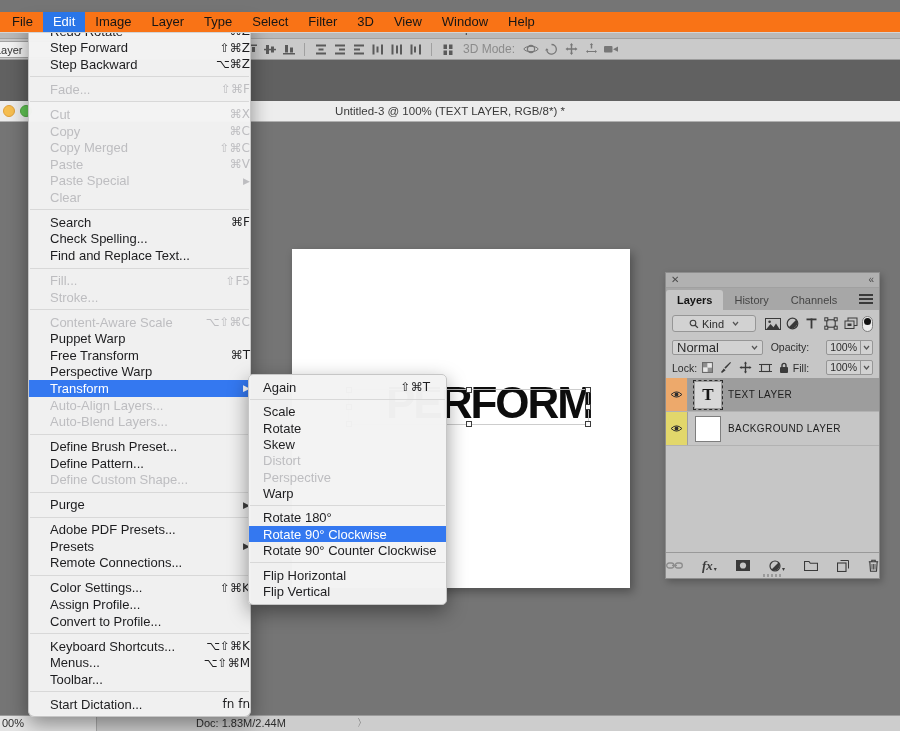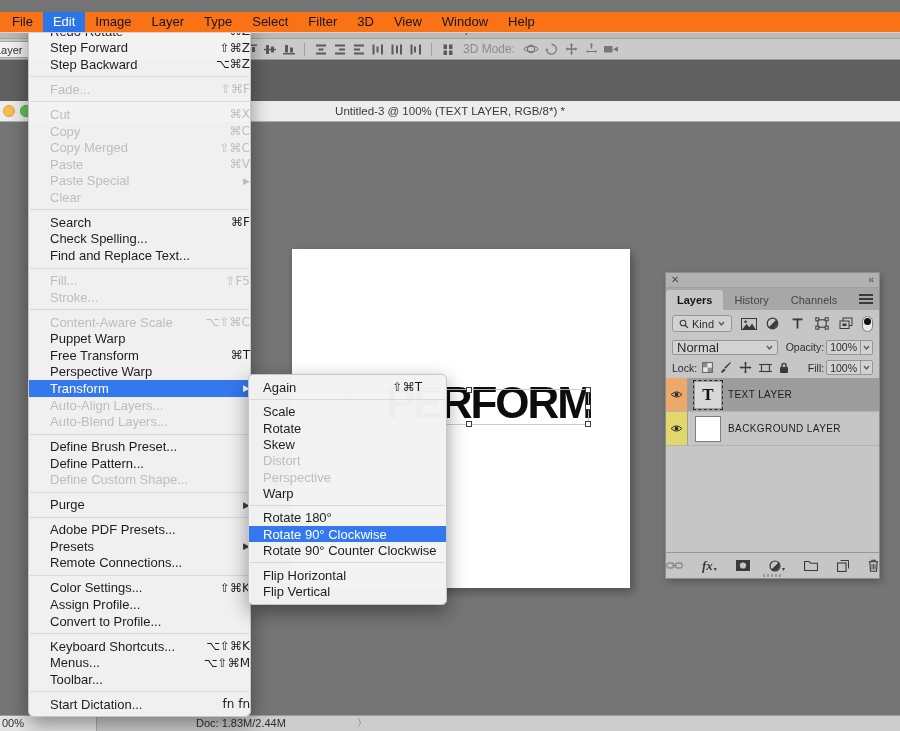--- a/index.html
+++ b/index.html
@@ -48,21 +48,21 @@
   .tbox{position:absolute;left:348px;top:389px;width:239px;height:34px;
     border:1px solid rgba(200,200,200,.9);z-index:3}
   .handle{position:absolute;width:6px;height:6px;background:#fafafa;border:1px solid #3c3c3c;box-sizing:border-box}
 
   
   .menu-panel{position:absolute;background:rgba(243,243,243,.98);border:1px solid #c6c6c6;
     box-shadow:0 7px 20px rgba(0,0,0,.4);z-index:11;padding:3px 0;box-sizing:border-box}
   .edit-menu{left:28px;top:20px;width:223px;border-top:none;border-radius:0 0 6px 6px}
   .submenu{left:248px;top:374px;width:199px;border-radius:5px;z-index:12;padding:4px 0}
   .menu-item{height:16.6px;display:flex;align-items:center;padding:0 0 0 21px;font-size:13px;color:#1d1d1f}
-  .submenu .menu-item{height:16.3px;padding:0 24px 0 14px}
+  .submenu .menu-item{height:16.3px;padding:0 16px 0 14px}
   .menu-item .lbl{flex:1;white-space:nowrap}
   .shortcut{font-family:"DejaVu Sans",sans-serif;font-size:12px;color:#1d1d1f;white-space:nowrap}
   .menu-item.disabled,.menu-item.disabled .shortcut{color:#bdbdc0}
   .menu-item.highlighted{background:#3478f0;color:#fff}
   .menu-item.highlighted .shortcut,.menu-item.highlighted .sub-arrow{color:#fff}
   .sub-arrow{font-size:9px;color:#3c3c3c;margin-left:8px}
   .menu-item.disabled .sub-arrow{color:#bdbdc0}
   .menu-sep{height:1px;background:#d8d8d8;margin:3.7px 1px}
 
   
@@ -72,35 +72,35 @@
   .lp-header{height:14px;background:#b1b1b1;border-bottom:1px solid #a0a0a0;position:relative;flex:none}
   .lp-close{position:absolute;left:5px;top:1px;font-size:10px;color:#4a4a4a;line-height:12px}
   .lp-collapse{position:absolute;right:5px;top:0;font-size:10px;color:#4a4a4a;line-height:13px}
   .lp-tabs{height:22px;background:#a7a7a7;display:flex;align-items:flex-end;flex:none;position:relative}
   .lp-tab{padding:4px 11px 4px 11px;font-size:11px;color:#454545}
   .lp-tab.active{background:#c6c6c6;color:#141414;border-radius:3px 3px 0 0;font-weight:bold}
   .lp-menu-btn{position:absolute;right:6px;top:6px;width:14px;height:10px;display:flex;flex-direction:column;justify-content:space-between}
   .lp-menu-btn i{height:1.6px;background:#3a3a3a;display:block}
   .lp-row{display:flex;align-items:center;padding:0 6px;flex:none}
   .kind-row{height:27px}
-  .kind-box{width:60px;height:17px;background:#d2d2d2;border:1px solid #969696;border-radius:3px;
-    display:flex;align-items:center;padding:0 6px;box-sizing:border-box}
+  .kind-box{width:84px;height:17px;background:#d2d2d2;border:1px solid #969696;border-radius:3px;
+    display:flex;align-items:center;padding:0 16px;box-sizing:border-box}
   .kind-box .kb-lbl{flex:1;margin-left:3px;font-size:11px}
   .filter-icons{display:flex;align-items:center;margin-left:8px;flex:1;justify-content:space-between}
   .filter-icons .fi{width:17px;height:16px;display:flex;align-items:center;justify-content:center}
   .toggle-pill{width:11px;height:16px;background:#ececec;border:1px solid #7d7d7d;border-radius:6px;
     display:flex;justify-content:center;box-sizing:border-box}
   .toggle-pill i{width:7px;height:7px;background:#111;border-radius:50%;margin-top:1px}
   .blend-row{height:20px}
   .selbox{width:108px;height:15px;background:#d2d2d2;border:1px solid #969696;border-radius:2px;
     display:flex;align-items:center;padding:0 4px;box-sizing:border-box;font-size:13px}
   .selbox .sb-lbl{flex:1}
   .fieldlbl{margin-left:8px;color:#2e2e2e}
   .valbox{height:15px;background:#d2d2d2;border:1px solid #969696;border-radius:2px;display:flex;
-    align-items:center;box-sizing:border-box;margin-left:2px}
+    box-sizing:border-box;margin-left:17px}
   .valbox .val{padding:0 3px;min-width:26px;text-align:right}
   .valbox .chev{border-left:1px solid #969696;padding:0 2px;display:flex;align-items:center;height:100%}
   .lock-row{height:21px}
   .lock-icons{display:flex;align-items:center;gap:7px;margin-left:5px}
   .lock-icons .li{display:flex;align-items:center;justify-content:center}
   .lock-row .spacer{flex:1}
   .layers-list{flex:none}
   .layer-row{height:33px;display:flex;align-items:stretch;border-bottom:1px solid #b2b2b2;background:#c6c6c6}
   .layer-row.selected{background:#9d9d9d}
   .eye-col{width:21px;border-right:1px solid #9f9f9f;display:flex;align-items:center;justify-content:center;flex:none}

